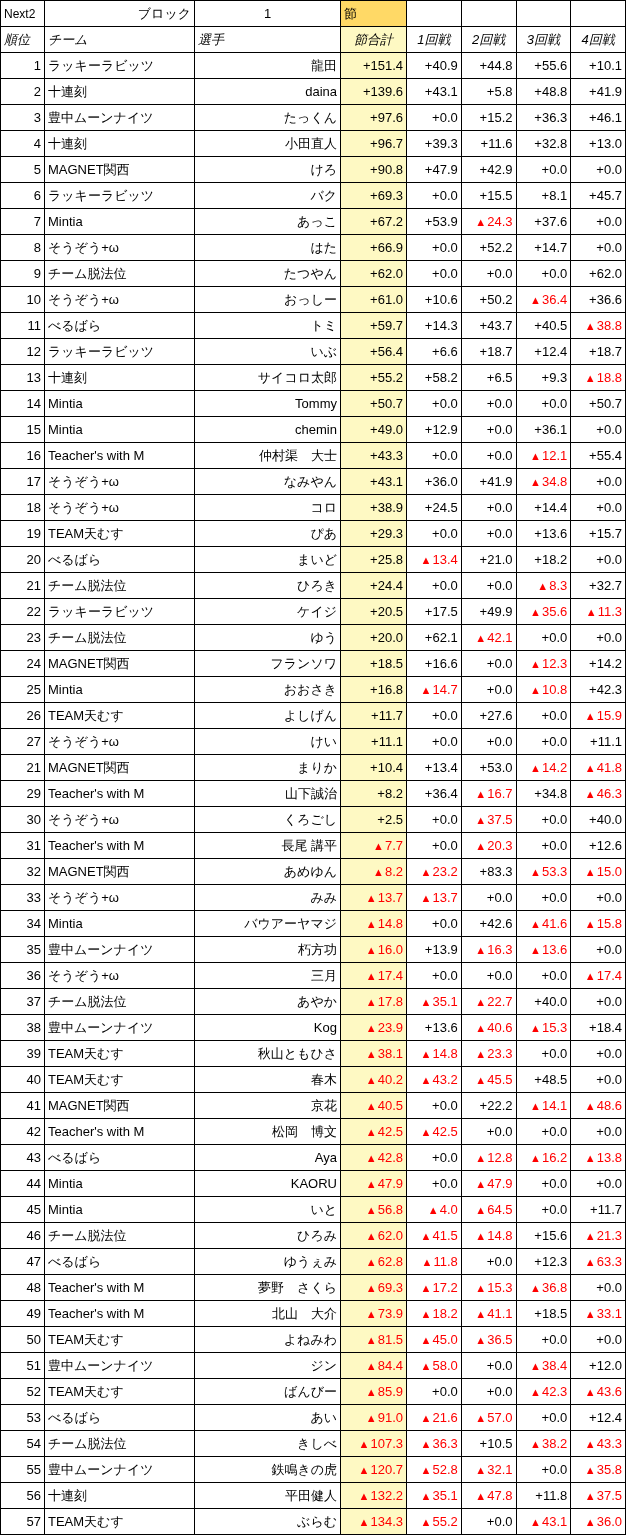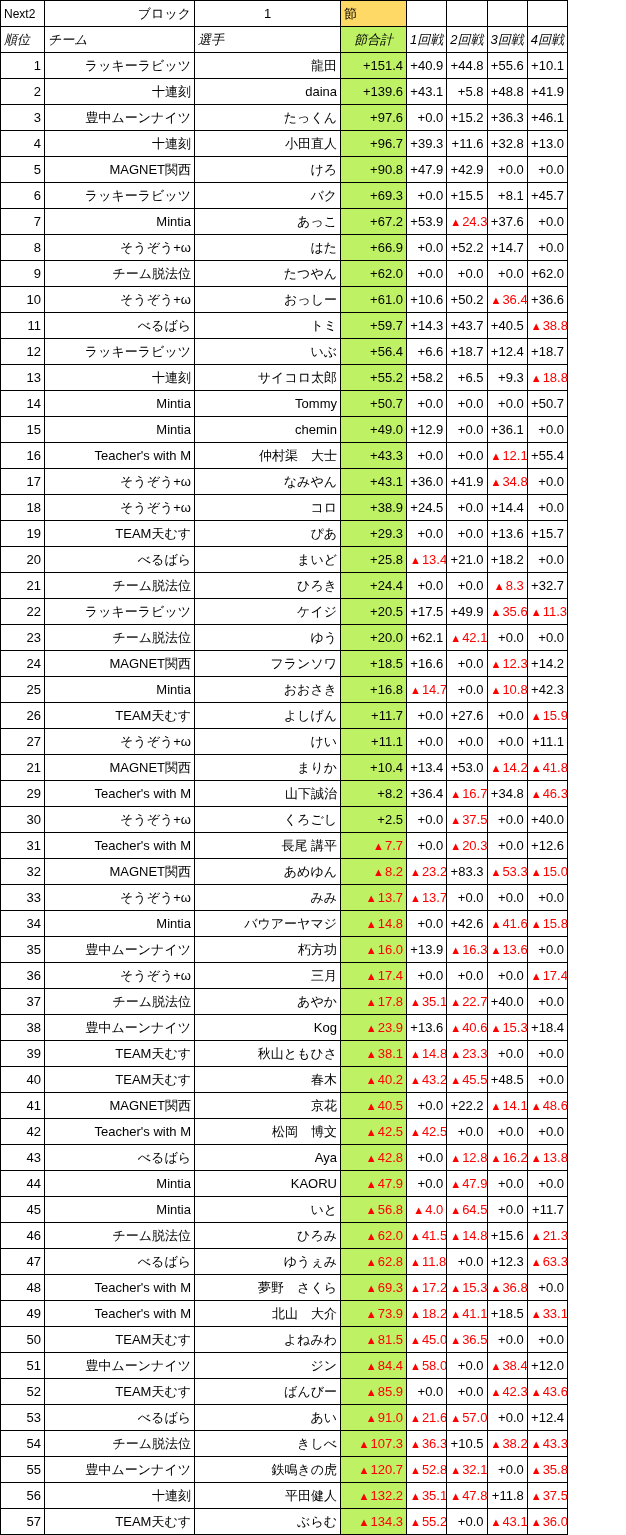--- a/index.html
+++ b/index.html
@@ -1,24 +1,24 @@
 <!DOCTYPE html>
 <html><head>
 <meta charset="utf-8">
 <style>
   html,body{margin:0;padding:0;background:#ffffff;}
   body{font-family:"Liberation Sans","DejaVu Sans",sans-serif;}
   #sheet{width:626px;height:1535px;position:relative;overflow:hidden;}
-  table{border-collapse:collapse;table-layout:fixed;width:568px;}
+  table{border-collapse:collapse;table-layout:fixed;width:626px;}
   td{border:1px solid #000000;font-size:13px;line-height:1;padding:0 3px;height:26px;box-sizing:border-box;white-space:nowrap;overflow:hidden;}
   .hdr{height:26px;font-style:italic;}
   .c-rank{width:44px;text-align:right;}
-  .c-team{width:150px;text-align:right;}
+  .c-team{width:150px;text-align:left;}
   .c-player{width:146px;text-align:right;}
-  .c-total{width:66px;text-align:right;background:#bef264;font-weight:normal;}
+  .c-total{width:66px;text-align:right;background:#fef9c3;font-weight:normal;}
   .c-r{width:55px;text-align:right;}
   .hdr-top td{border:1px solid #000000;}
   .top-a{width:44px;text-align:left;font-size:12px;}
   .top-b{width:150px;text-align:right;}
   .top-c{width:146px;text-align:center;}
   .top-d{width:66px;text-align:left;background:#ffd966;}
   .top-e{text-align:left;}
   .hdr-lbl{text-align:left;}
   .hdr-ctr{text-align:center;}
   .neg{color:#ff0000;}

